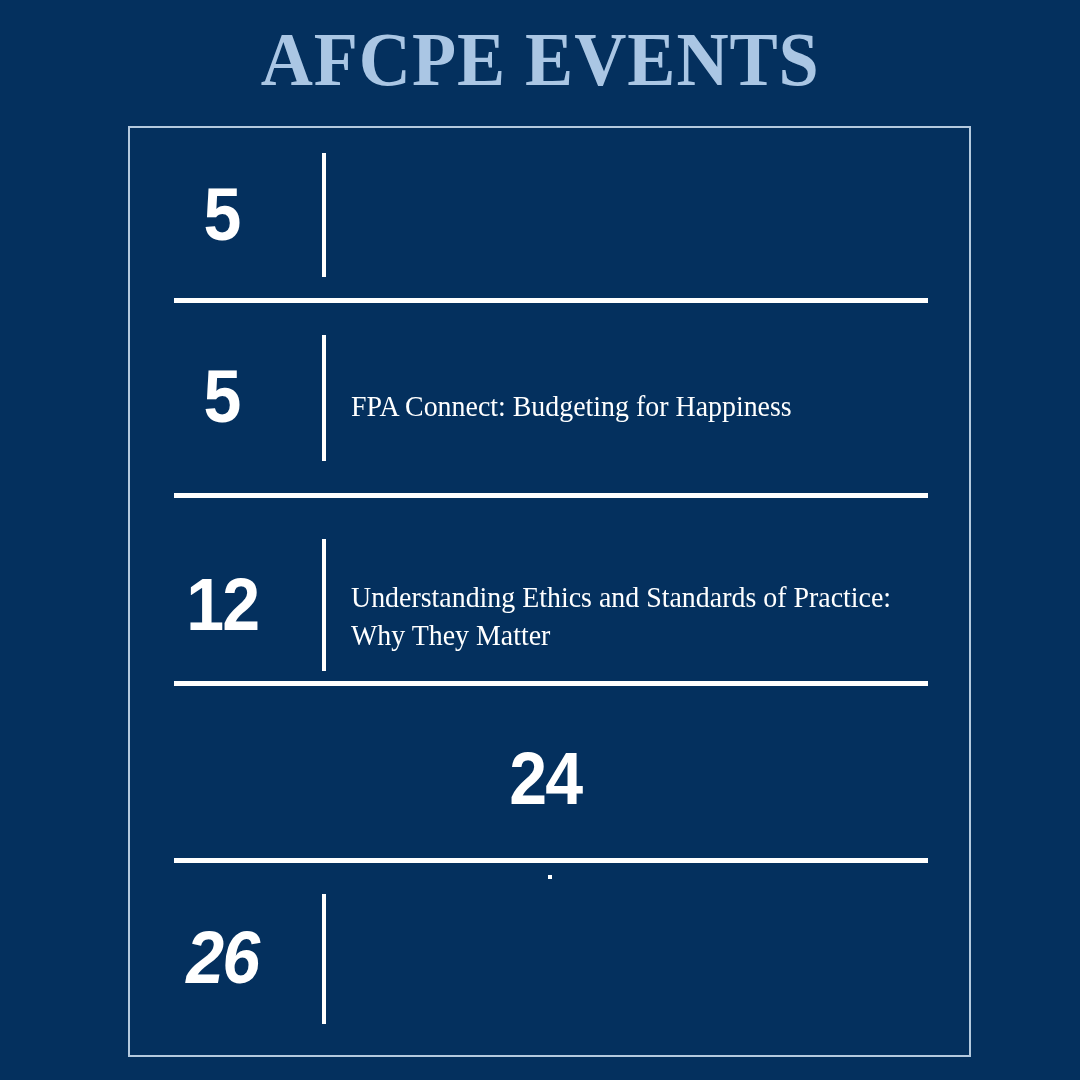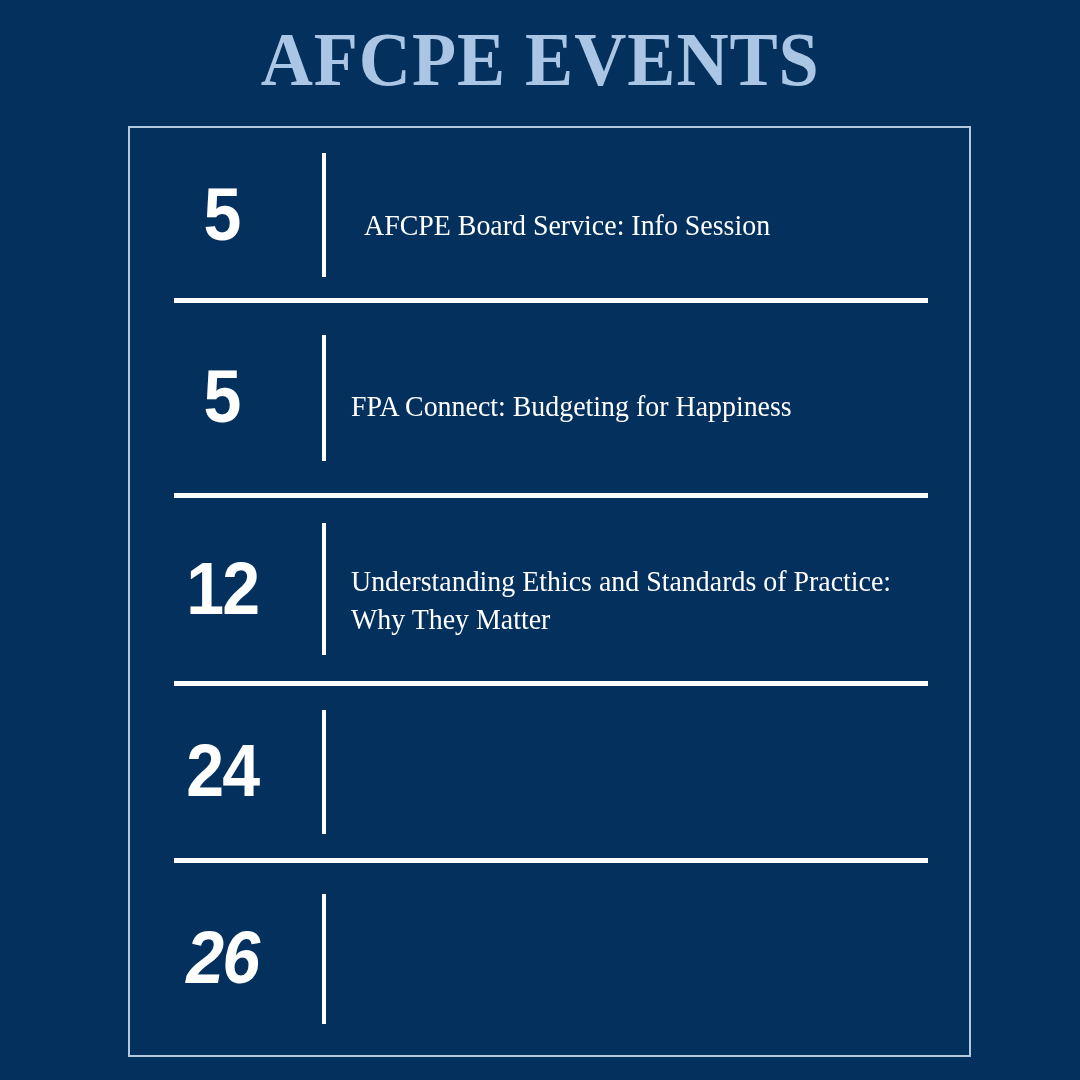--- a/index.html
+++ b/index.html
@@ -74,22 +74,22 @@
     position: absolute;
     left: 0;
     width: 100%;
     display: flex;
     align-items: center;
   }
 
   
   .event-row.r0 { top: 2px;   height: 170px; }
   .event-row.r1 { top: 172px; height: 195px; }
-  .event-row.r2 { top: 367px; height: 188px; }
-  .event-row.r3 { top: 555px; height: 177px; }
+  .event-row.r2 { top: 383px; height: 188px; }
+  .event-row.r3 { top: 555px; height: 177px; flex-direction: column; }
   .event-row.r4 { top: 732px; height: 197px; font-style: italic; }
 
   .day-cell {
     width: 192px;
     flex: 0 0 192px;
     display: flex;
     align-items: center;
     justify-content: center;
     padding-right: 8px;
   }
@@ -171,23 +171,20 @@
 
   <div class="frame">
 
     <div class="events-list">
 
       <div class="event-row r0">
         <div class="day-cell">
           <span class="day-number">5</span>
         </div>
         <div class="v-rule"></div>
-        <div class="event-title-cell">
-          <span class="event-title">AFCPE Board Service: Info Session</span>
-        </div>
       </div>
 
       <div class="h-rule s0"></div>
 
       <div class="event-row r1">
         <div class="day-cell">
           <span class="day-number">5</span>
         </div>
         <div class="v-rule"></div>
         <div class="event-title-cell">

